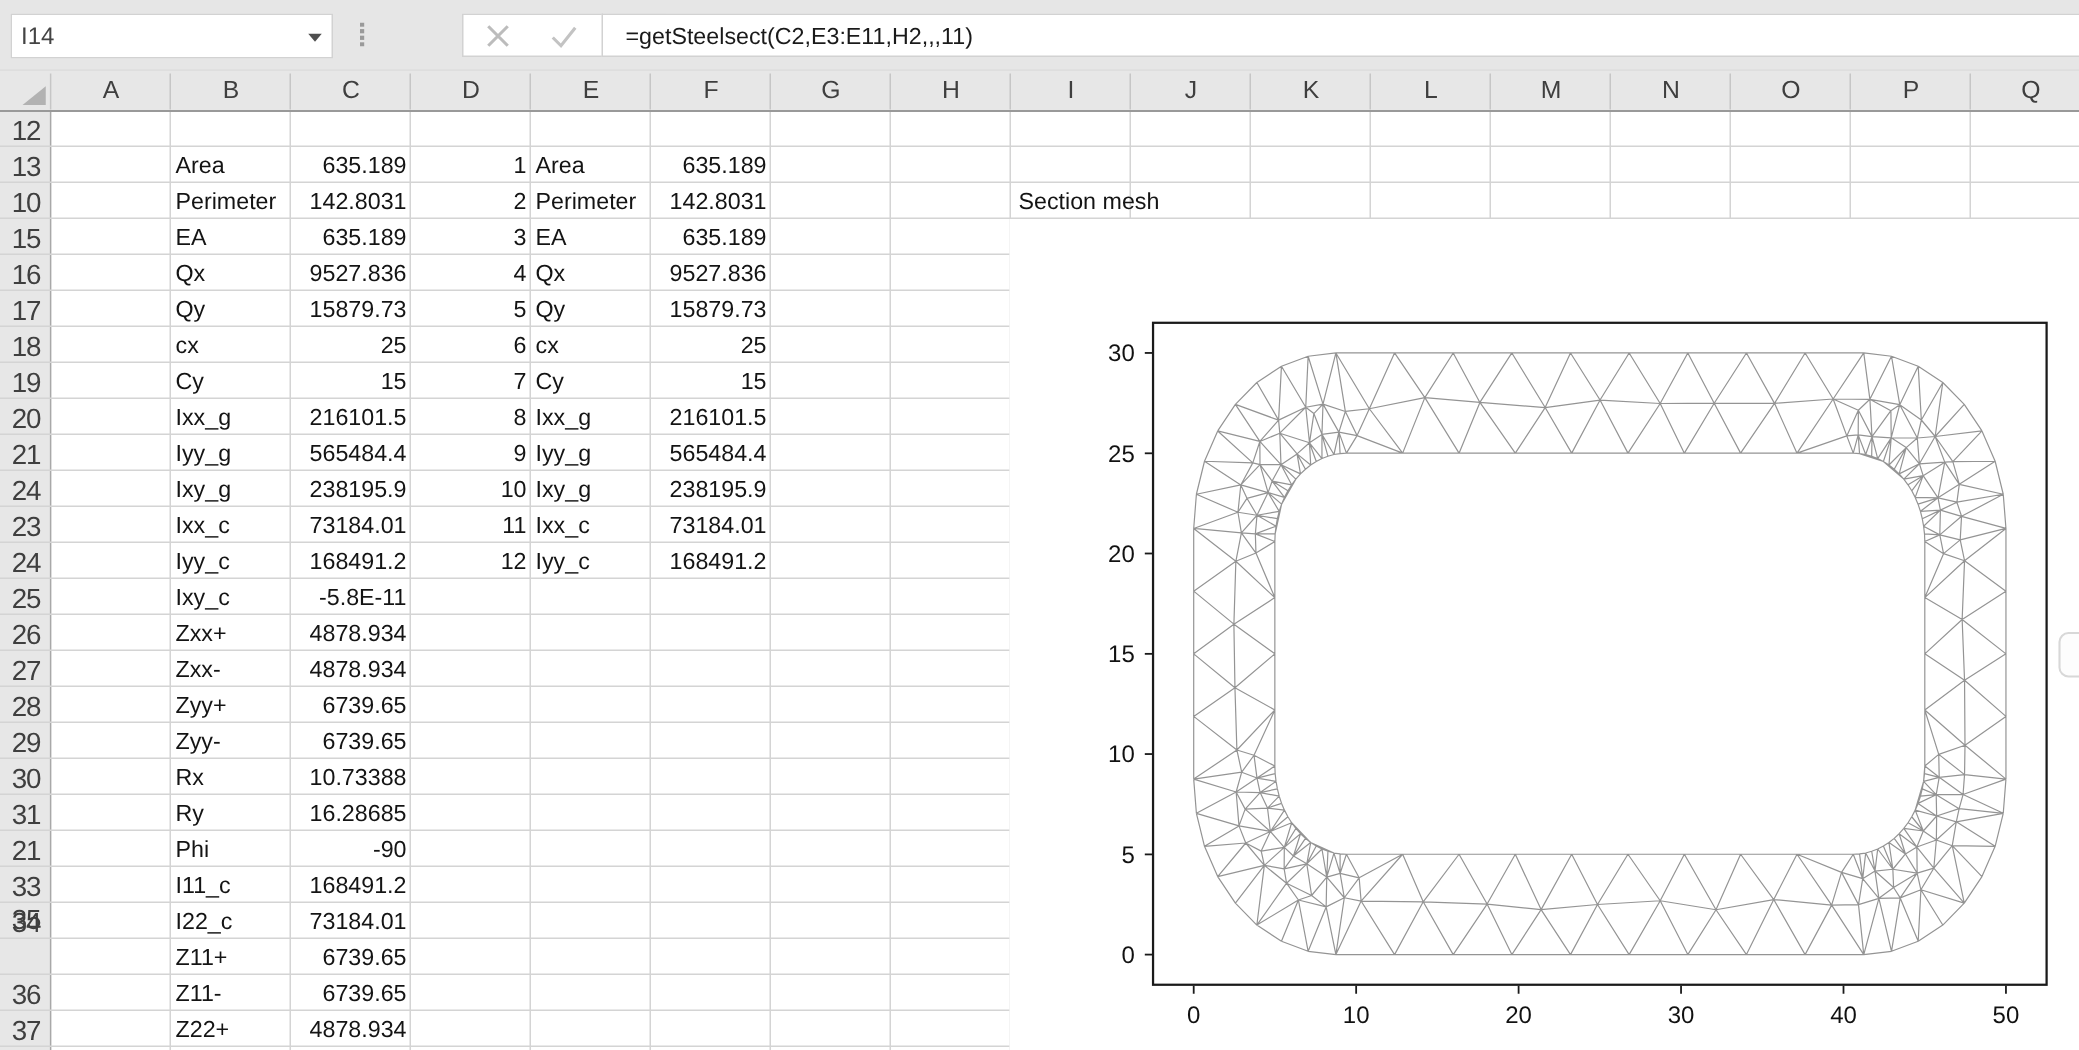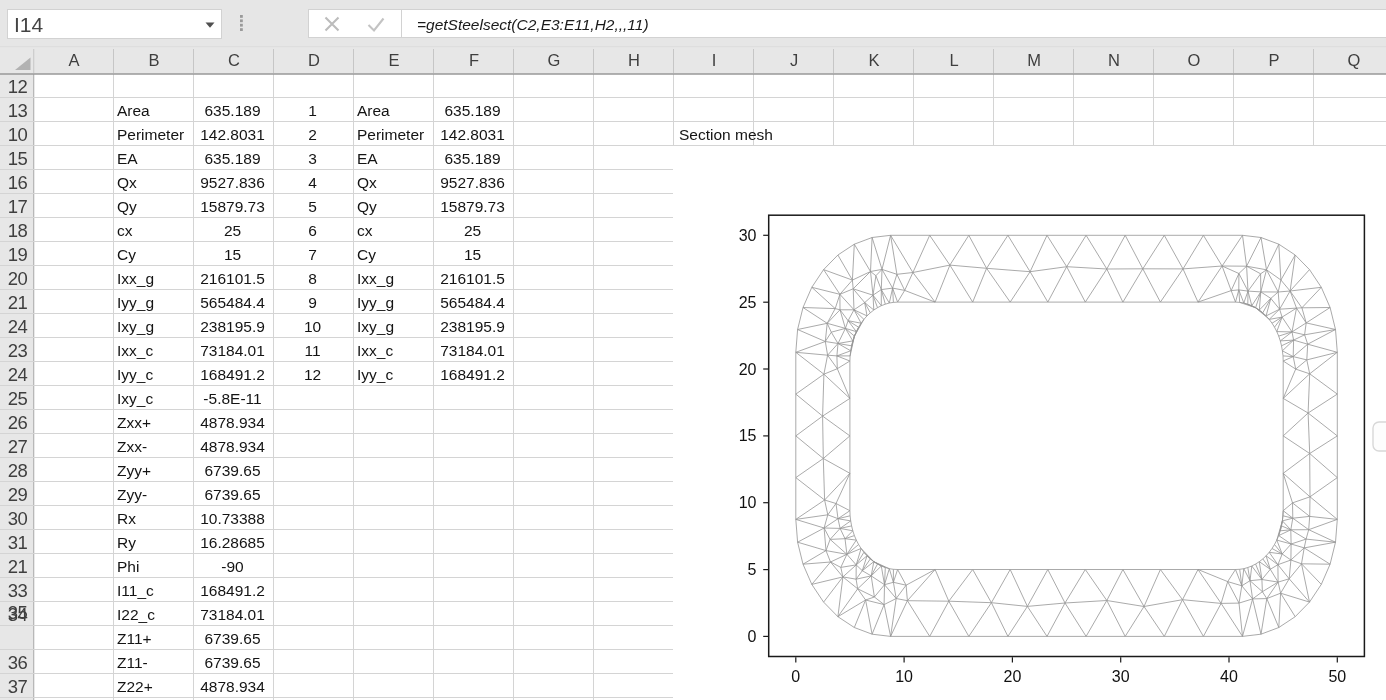--- a/index.html
+++ b/index.html
@@ -1,28 +1,28 @@
 <!DOCTYPE html>
 <html><head><meta charset="utf-8"><style>
 html,body{margin:0;padding:0;}
 body{width:1386px;height:700px;overflow:hidden;font-family:"Liberation Sans",sans-serif;background:#fff;position:relative;}
 .abs{position:absolute;}
 #bar{left:0;top:0;width:1386px;height:47px;background:#e6e6e6;}
 .wbox{position:absolute;background:#fff;border:1px solid #d2d2d2;box-sizing:border-box;}
 #namebox{left:7px;top:9px;width:215px;height:30px;}
-#nbtext{left:6px;top:0;height:28px;line-height:29px;font-size:21px;color:#444;}
+#nbtext{left:6px;top:0;height:28px;line-height:29px;font-size:16px;color:#444;}
 #fbicons{left:260px;top:9px;width:136px;height:29px;margin-left:48px;}
-#fbinput{left:401px;top:9px;width:985px;height:29px;border-right:none;font-style:italic;}
+#fbinput{left:401px;top:9px;width:985px;height:29px;border-right:none;}
 #ftext{left:15px;top:0;height:28px;line-height:29px;font-size:15.5px;color:#1a1a1a;letter-spacing:0px;}
 #hdrrow{left:0;top:47px;width:1386px;height:26.5px;background:#e7e7e7;}
 #rowhdr{left:0;top:73.5px;width:33.5px;height:626.5px;background:#e7e7e7;}
 .colL{position:absolute;top:47px;height:26px;line-height:27px;width:80px;text-align:center;font-size:16.5px;color:#3f3f3f;}
 .rowN{position:absolute;left:0;width:27px;height:24px;line-height:25px;text-align:right;font-size:18.5px;color:#3f3f3f;letter-spacing:-0.7px;}
 .cell{position:absolute;height:24px;line-height:25px;font-size:15.5px;color:#141414;white-space:nowrap;}
-.tl{text-align:left;}  .tr{text-align:center;}
+.tl{text-align:left;}  .tr{text-align:right;}
 #chart{left:673px;top:146px;width:713px;height:554px;background:#fff;}
 </style></head><body>
 <div id="bar" class="abs"></div>
 <div id="namebox" class="wbox">
     <div id="nbtext" class="abs">I14</div>
 <svg class="abs" style="left:197px;top:12px" width="10" height="7">
       <path d="M0.5 0.5 L9.5 0.5 L5 5.8 Z" fill="#4f4f4f"></path>
     </svg>
 </div>
 <svg class="abs" style="left:239px;top:15px" width="6" height="16">

